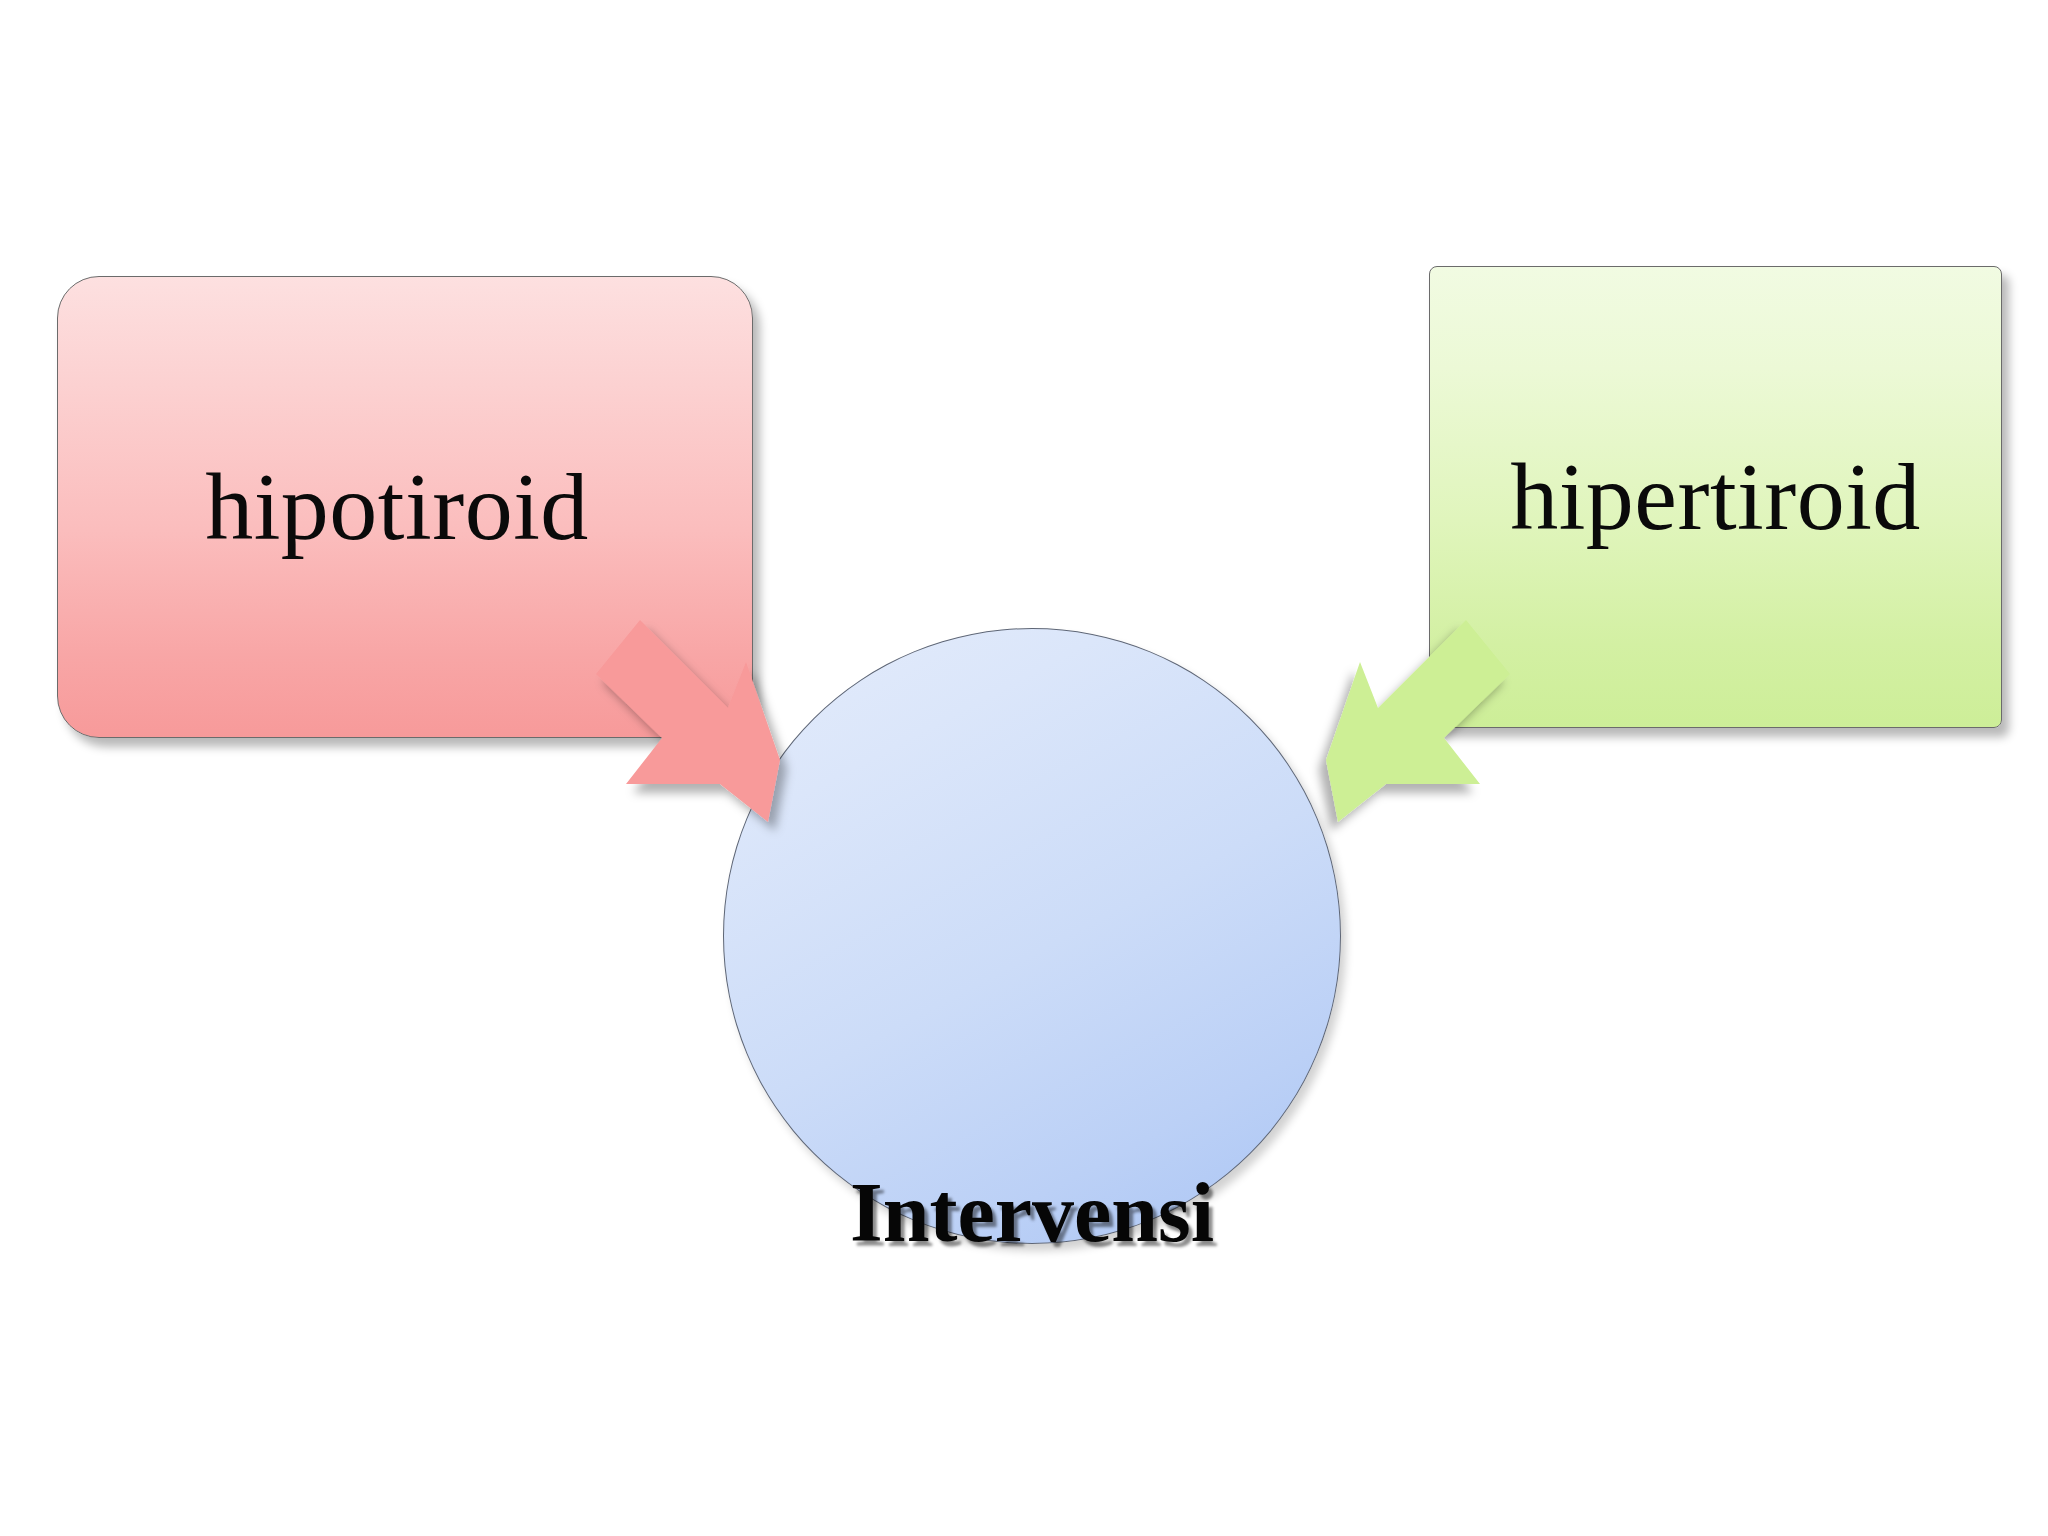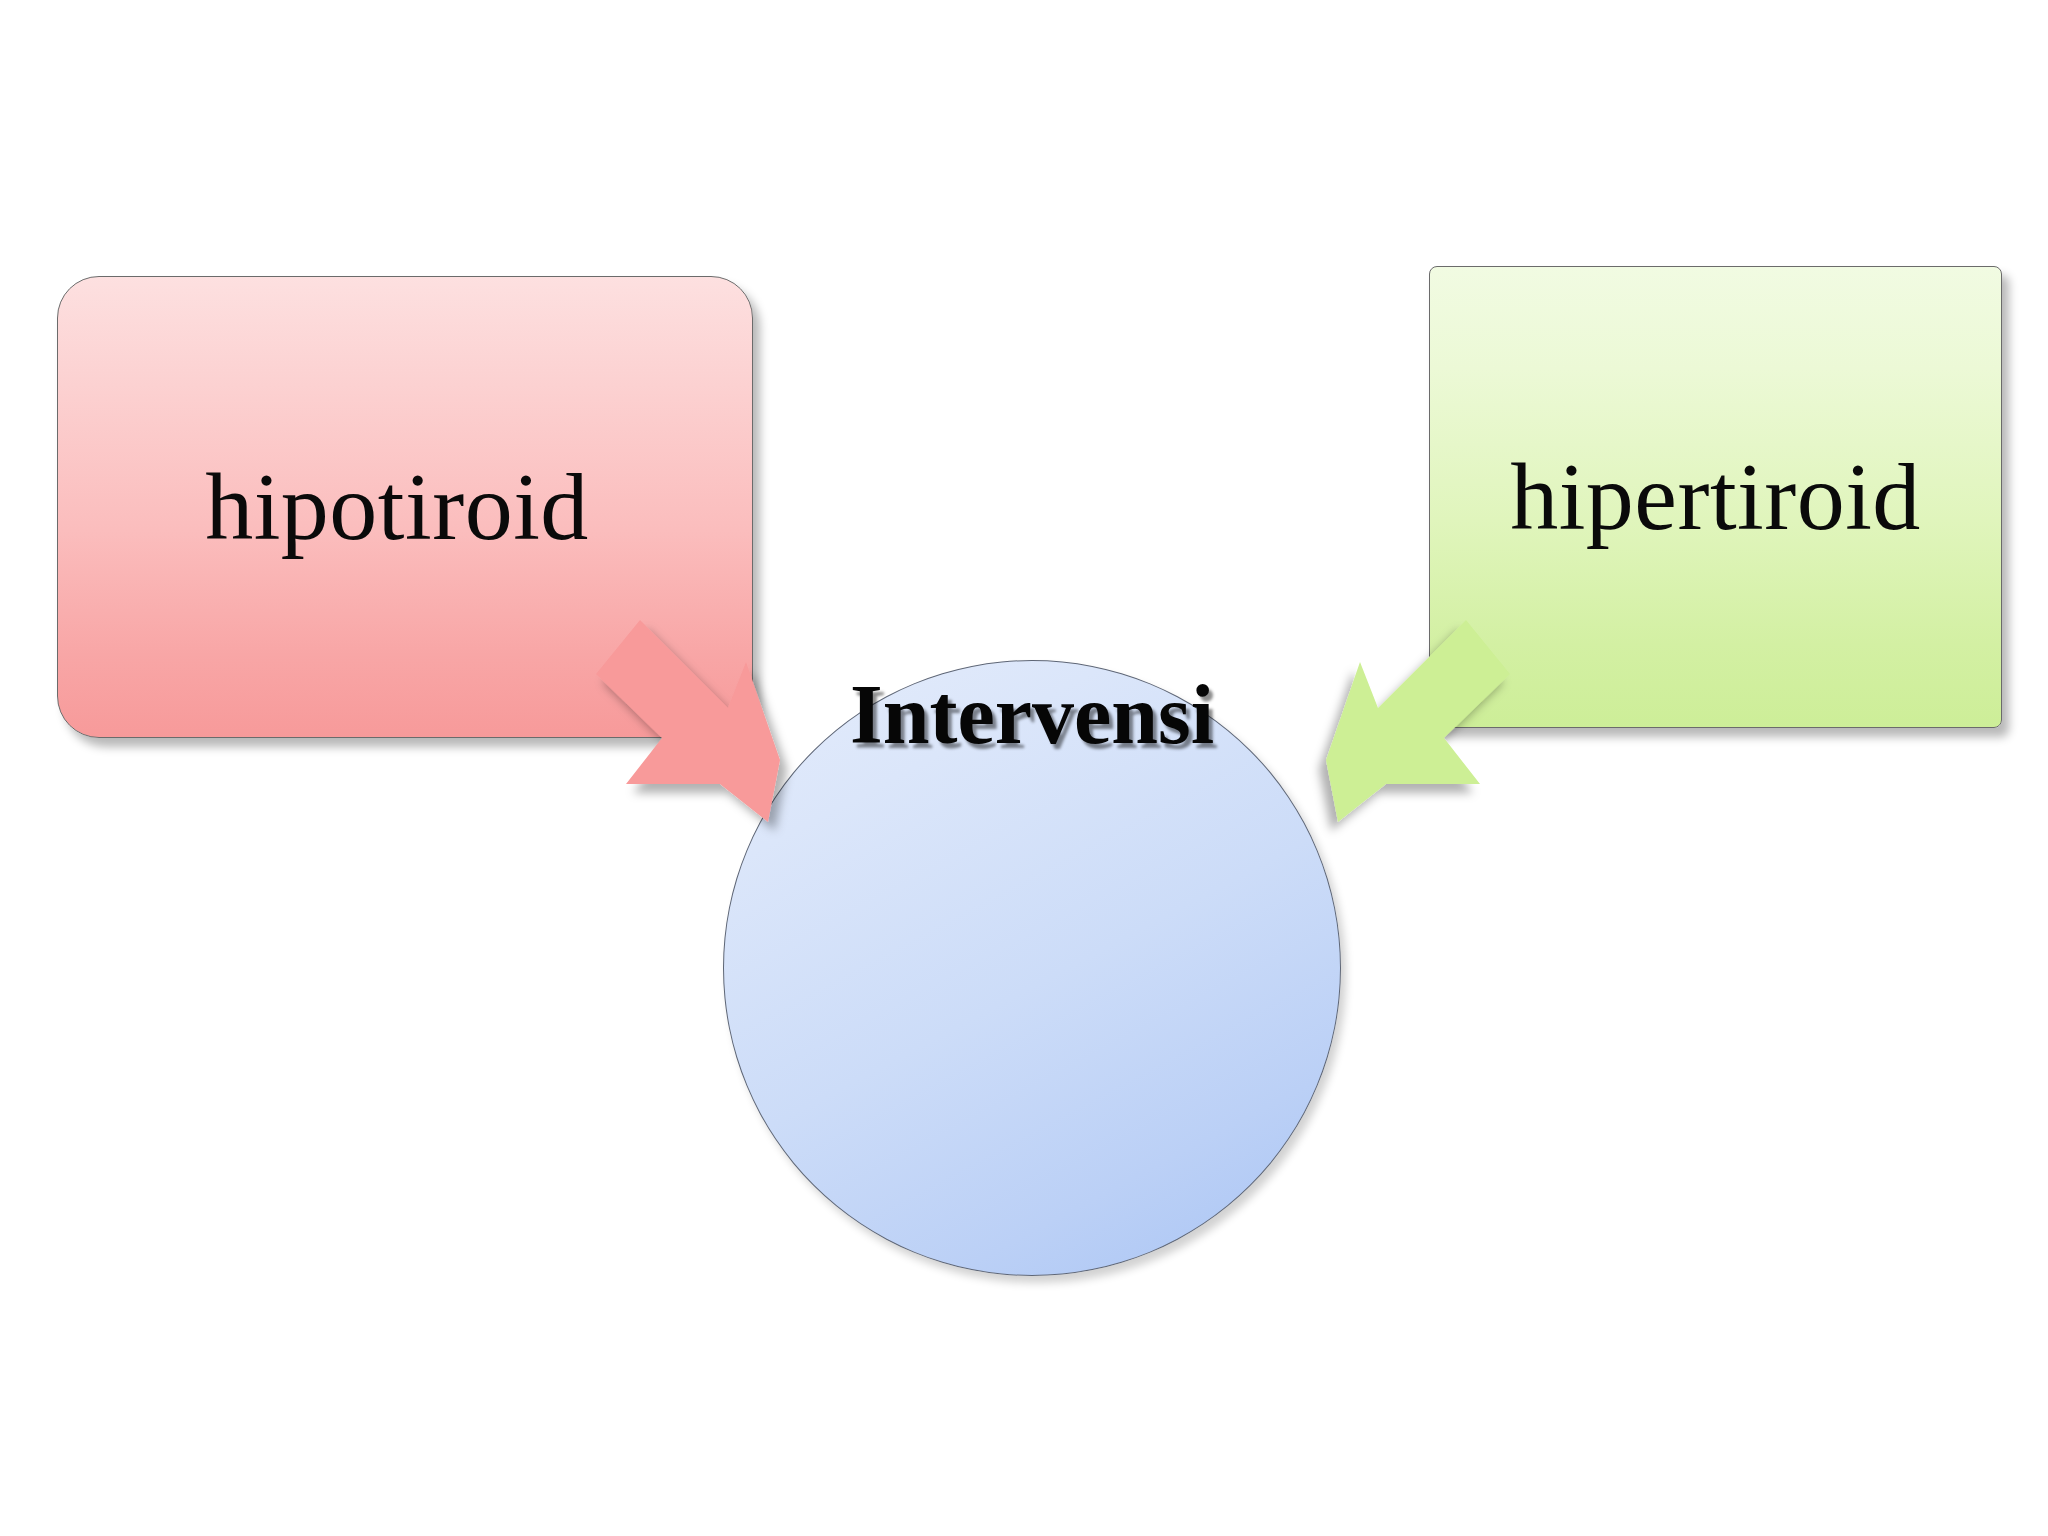--- a/index.html
+++ b/index.html
@@ -59,30 +59,30 @@
     width: 573px;
     height: 462px;
     background: linear-gradient(to bottom, #f1fbe2 0%, #ecf9d6 22%, #e0f5bc 55%, #d3f0a3 82%, #cdee98 100%);
     border-radius: 8px;
   }
 
   
   #circle-intervensi {
     position: absolute;
     left: 723px;
-    top: 660px;
+    top: 628px;
     width: 618px;
     height: 616px;
     border-radius: 50%;
     border: 1.5px solid #5e6676;
     box-sizing: border-box;
     background: linear-gradient(152deg, #e4ecfb 0%, #dbe6fa 22%, #ccdcf8 52%, #bbd0f6 78%, #a9c4f4 100%);
     box-shadow: 5px 7px 9px rgba(0,0,0,0.18);
     display: flex;
-    align-items: flex-start;
+    align-items: flex-end;
     justify-content: center;
     z-index: 2;
   }
   #circle-intervensi .circle-label {
     font-family: "Liberation Serif", "DejaVu Serif", serif;
     font-weight: bold;
     font-size: 84px;
     line-height: 1;
     color: #060606;
     white-space: nowrap;

